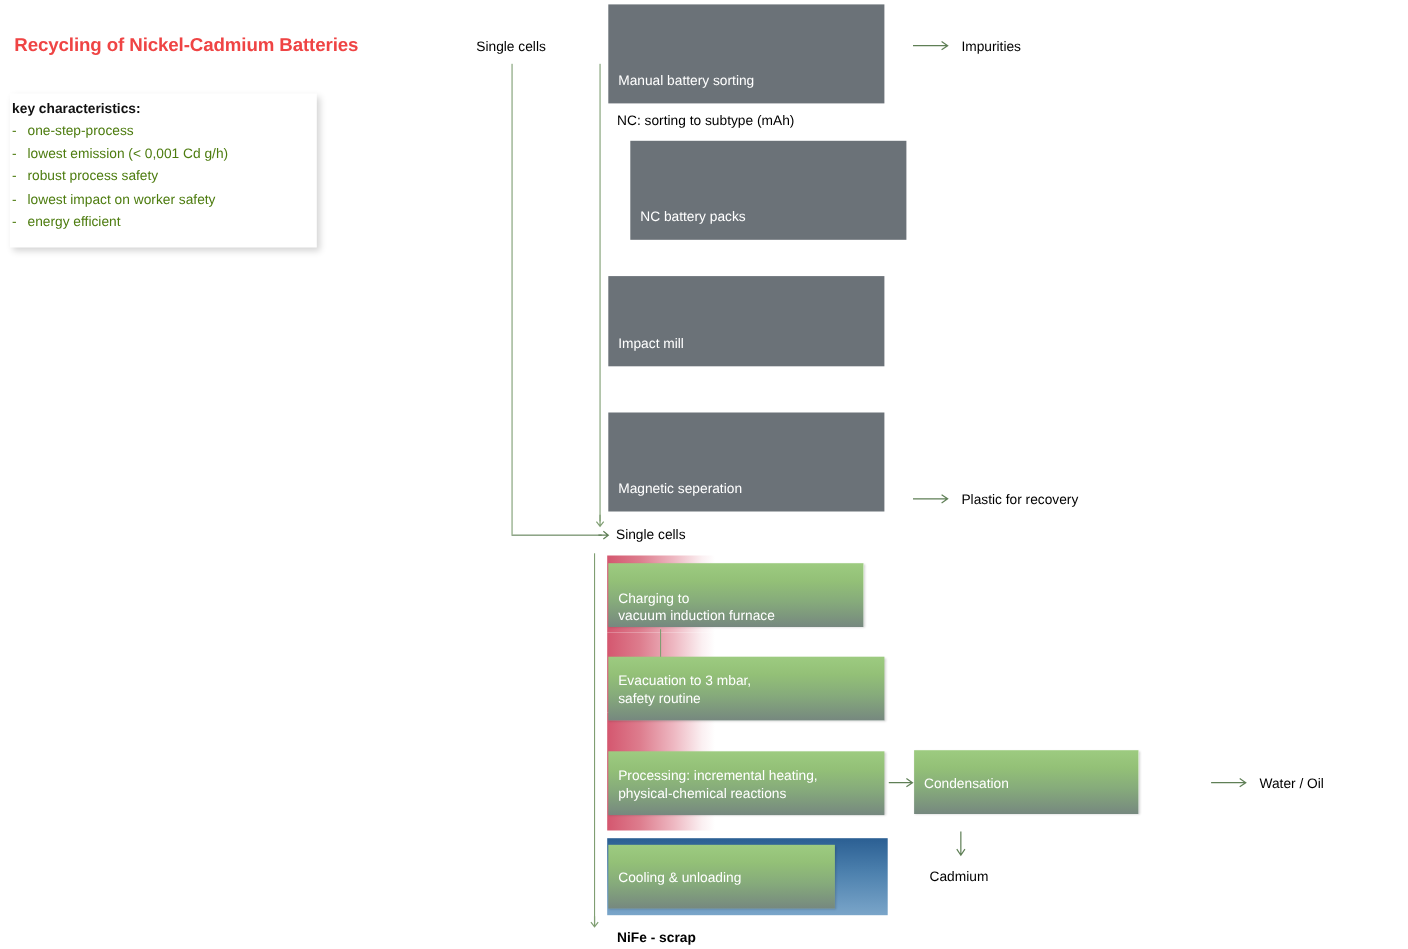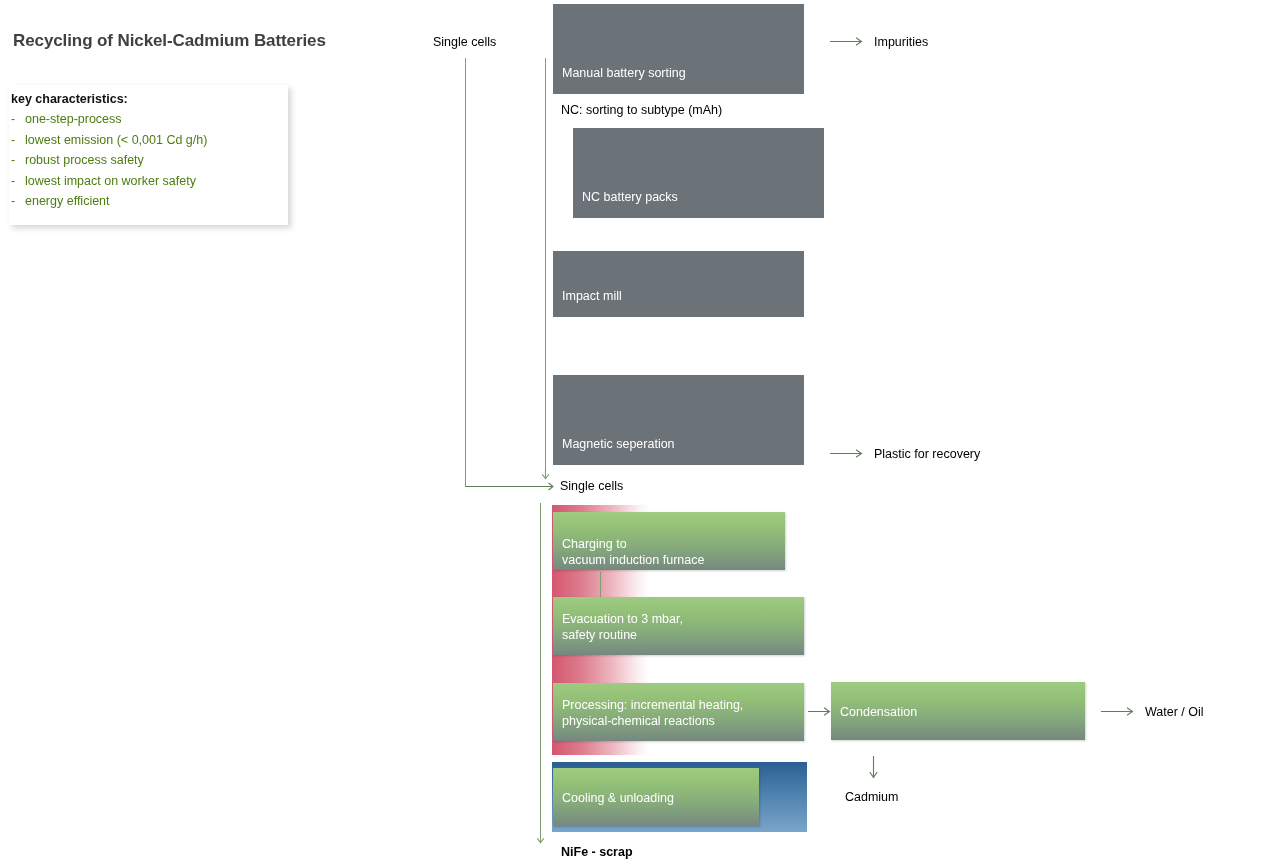--- a/index.html
+++ b/index.html
@@ -22,21 +22,21 @@
     inset: 0;
   }
 
   
   #page-title {
     position: absolute;
     left: 13px;
     top: 31px;
     font-size: 17px;
     font-weight: bold;
-    color: #404040;
+    color: #ef4444;
     letter-spacing: -0.1px;
     white-space: nowrap;
   }
 
   
   #key-card {
     position: absolute;
     left: 9px;
     top: 85px;
     width: 279px;
@@ -158,21 +158,21 @@
   <div class="box box-gray" style="left:553px;top:4px;width:251px;height:90px;text-align:center;">
     <div class="box-label" style="bottom:13px;">Manual battery sorting</div>
   </div>
 
   <div class="label" style="left:561px;top:103px;">NC: sorting to subtype (mAh)</div>
 
   <div class="box box-gray" style="left:553px;top:128px;width:251px;height:90px;margin-left:20px;">
     <div class="box-label" style="bottom:13px;">NC battery packs</div>
   </div>
 
-  <div class="box box-gray" style="left:553px;top:251px;width:251px;height:66px;">
+  <div class="box box-gray" style="left:553px;top:251px;width:251px;height:82px;">
     <div class="box-label" style="bottom:13px;">Impact mill</div>
   </div>
 
   <div class="box box-gray" style="left:553px;top:375px;width:251px;height:90px;">
     <div class="box-label" style="bottom:13px;">Magnetic seperation</div>
   </div>
 
   <svg class="arrow-svg" style="left:830px;top:34px;width:36px;height:16px;" viewBox="0 0 36 16">
     <path d="M0 7.5 L31 7.5 M26 3.8 L31.5 7.5 L26 11.2" fill="none" stroke="#5f7f56" stroke-width="1.1"></path>
   </svg>
@@ -214,21 +214,21 @@
   </div>
 
   <div class="box box-green" style="left:553px;top:768px;width:206px;height:58px;">
     <div class="box-label" style="top:22px;">Cooling &amp; unloading</div>
   </div>
 
   <svg class="arrow-svg" style="left:808px;top:704px;width:26px;height:16px;" viewBox="0 0 26 16">
     <path d="M0 7.5 L21 7.5 M16 3.8 L21.5 7.5 L16 11.2" fill="none" stroke="#5f7f56" stroke-width="1.1"></path>
   </svg>
 
-  <div class="box box-green" style="left:831px;top:682px;width:254px;height:58px;">
+  <div class="box box-green" style="left:831px;top:682px;width:204px;height:58px;">
     <div class="box-label" style="top:22px;">Condensation</div>
   </div>
 
   <svg class="arrow-svg" style="left:1101px;top:704px;width:36px;height:16px;" viewBox="0 0 36 16">
     <path d="M0 7.5 L31 7.5 M26 3.8 L31.5 7.5 L26 11.2" fill="none" stroke="#5f7f56" stroke-width="1.1"></path>
   </svg>
   <div class="label" style="left:1145px;top:705px;">Water / Oil</div>
 
   <svg class="arrow-svg" style="left:866px;top:756px;width:16px;height:26px;" viewBox="0 0 16 26">
     <path d="M7.5 0 L7.5 21 M3.8 16 L7.5 21.5 L11.2 16" fill="none" stroke="#5f7f56" stroke-width="1.1"></path>

